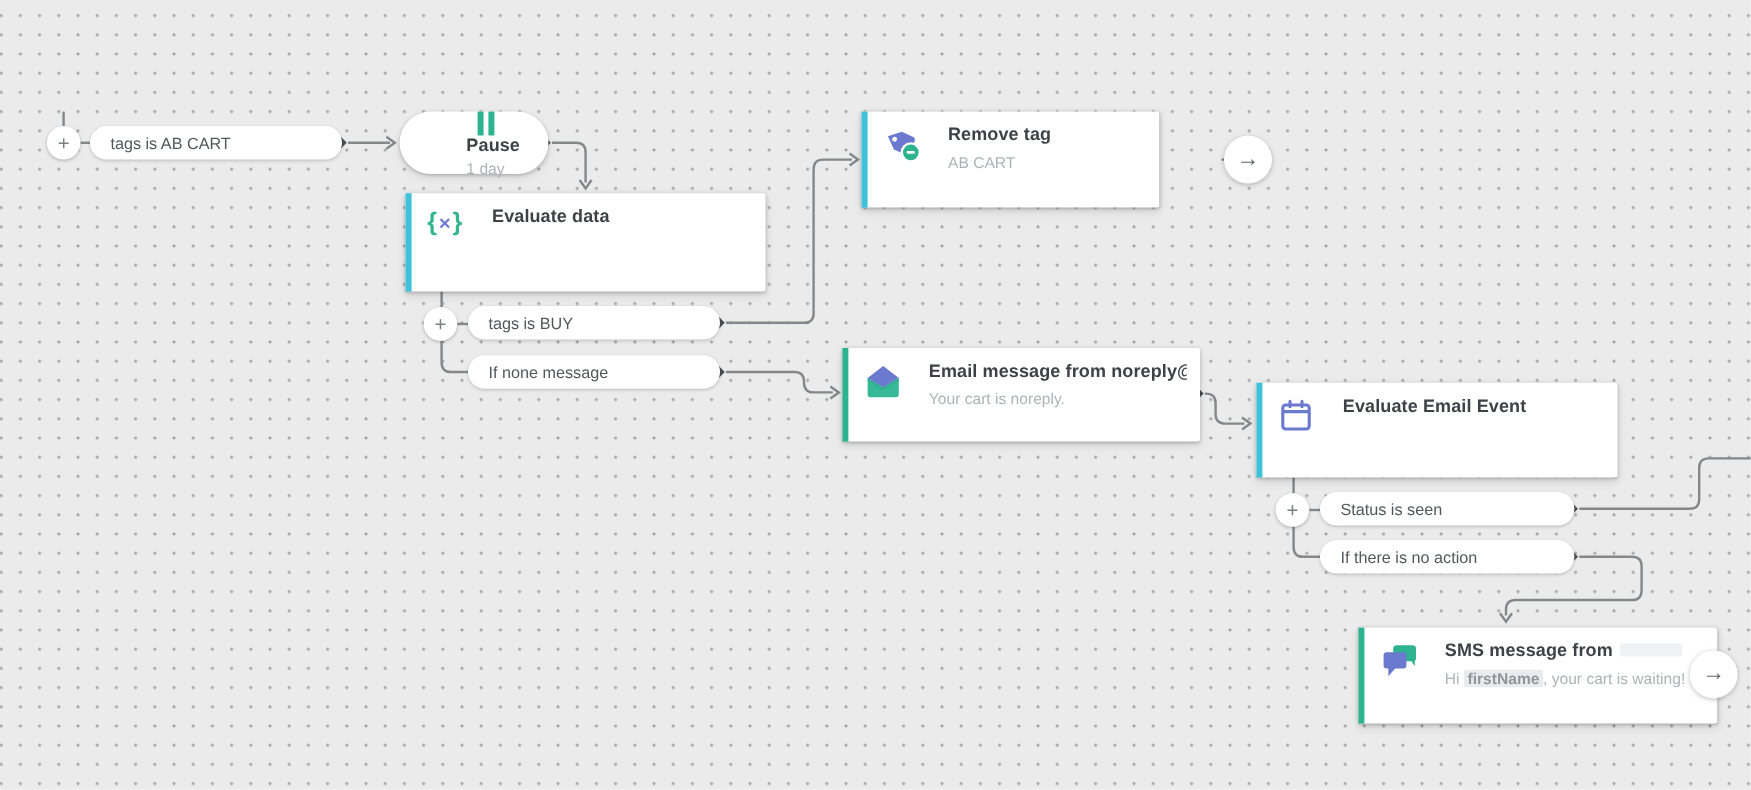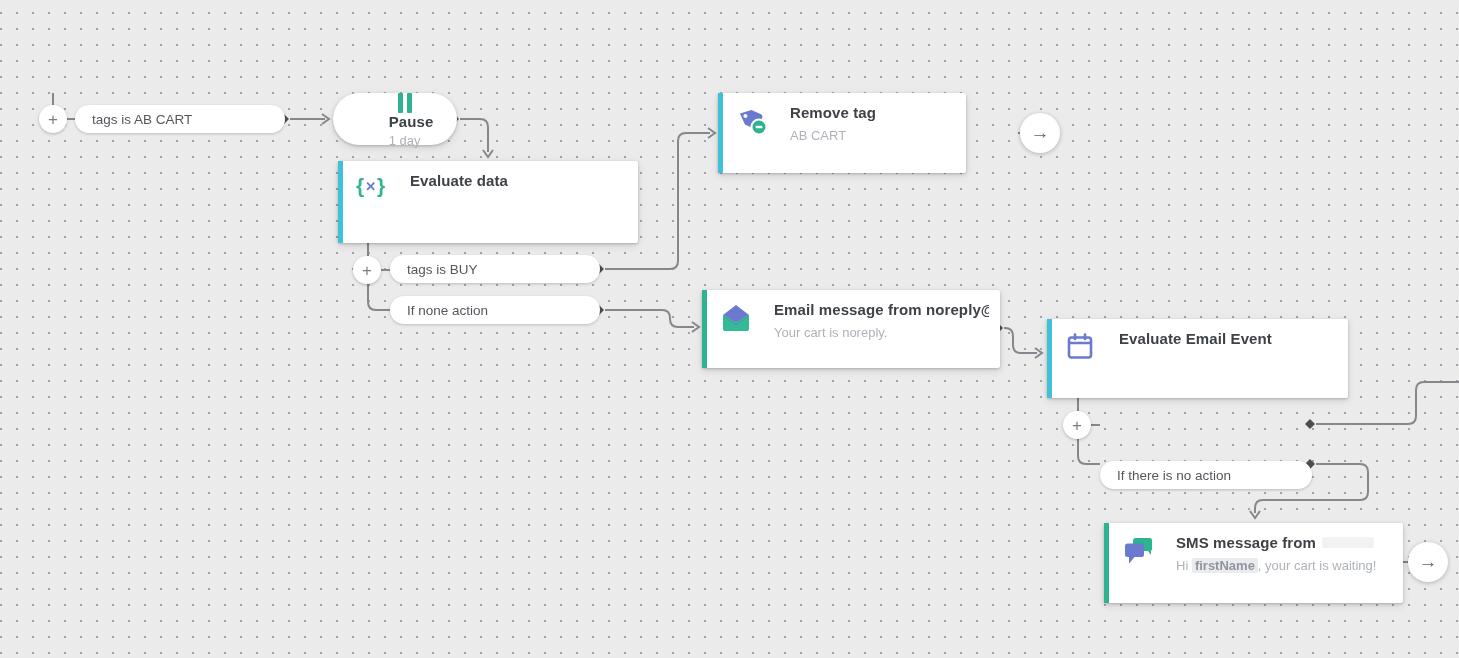--- a/index.html
+++ b/index.html
@@ -125,23 +125,26 @@
   <div class="plus-btn" style="left:353px; top:256px;">+</div>
   <div class="plus-btn" style="left:1063px; top:411px;">+</div>
 
   <div class="pill" style="left:75px; top:105px; width:210px;">
     <span>tags is AB CART</span>
   </div>
   <div class="pill" style="left:390px; top:255px; width:210px;">
     <span>tags is BUY</span>
   </div>
   <div class="pill" style="left:390px; top:296px; width:210px;">
-    <span>If none action</span>
-  </div>
-  <div class="pill" style="left:1100px; top:450px; width:212px;margin-top:11px;">
+    <span>If none message</span>
+  </div>
+  <div class="pill" style="left:1100px; top:410px; width:212px;">
+    <span>Status is seen</span>
+  </div>
+  <div class="pill" style="left:1100px; top:450px; width:212px;">
     <span>If there is no action</span>
   </div>
 
   <div class="pause-node">
     <span class="pause-ico">
         <i></i>
         <i></i>
       </span>
     <span class="pause-texts">
       <span class="title" style="display:block">Pause</span>
@@ -210,21 +213,21 @@
           <line x1="20" y1="2.5" x2="20" y2="7"></line>
           <line x1="5" y1="11" x2="25" y2="11"></line>
         </svg>
       </span>
       <span class="texts">
         <span class="title" style="display:block">Evaluate Email Event</span>
       </span>
     </div>
   </div>
 
-  <div class="card" style="left:1104px; top:523px; width:299px; height:80px;">
+  <div class="card" style="left:1132px; top:523px; width:299px; height:80px;">
     <div class="stripe" style="background:#2db390;"></div>
     <div class="card-body">
       <span class="icon-box">
         <svg width="34" height="30" viewBox="0 0 34 30">
           <path d="M13,2 h14 a2.5,2.5 0 0 1 2.5,2.5 v8 a2.5,2.5 0 0 1 -2.5,2.5 h-1 l3,4 v-4 Z" fill="#2db390"></path>
           <rect x="11" y="2" width="19" height="13" rx="2.5" fill="#2db390"></rect>
           <rect x="3" y="7.5" width="19" height="13.5" rx="2.5" fill="#6b79ce"></rect>
           <path d="M7,20 v7.5 l6.5,-7.5 Z" fill="#6b79ce"></path>
         </svg>
       </span>

